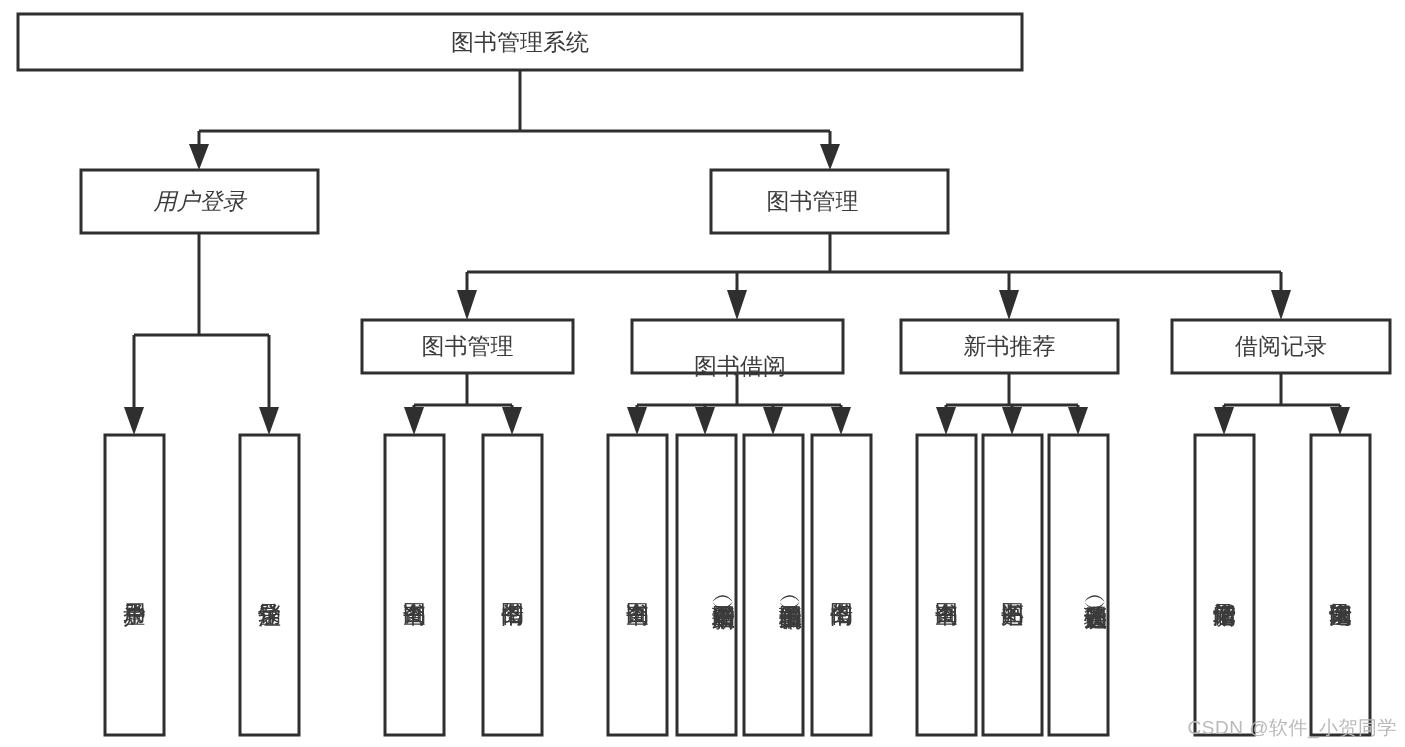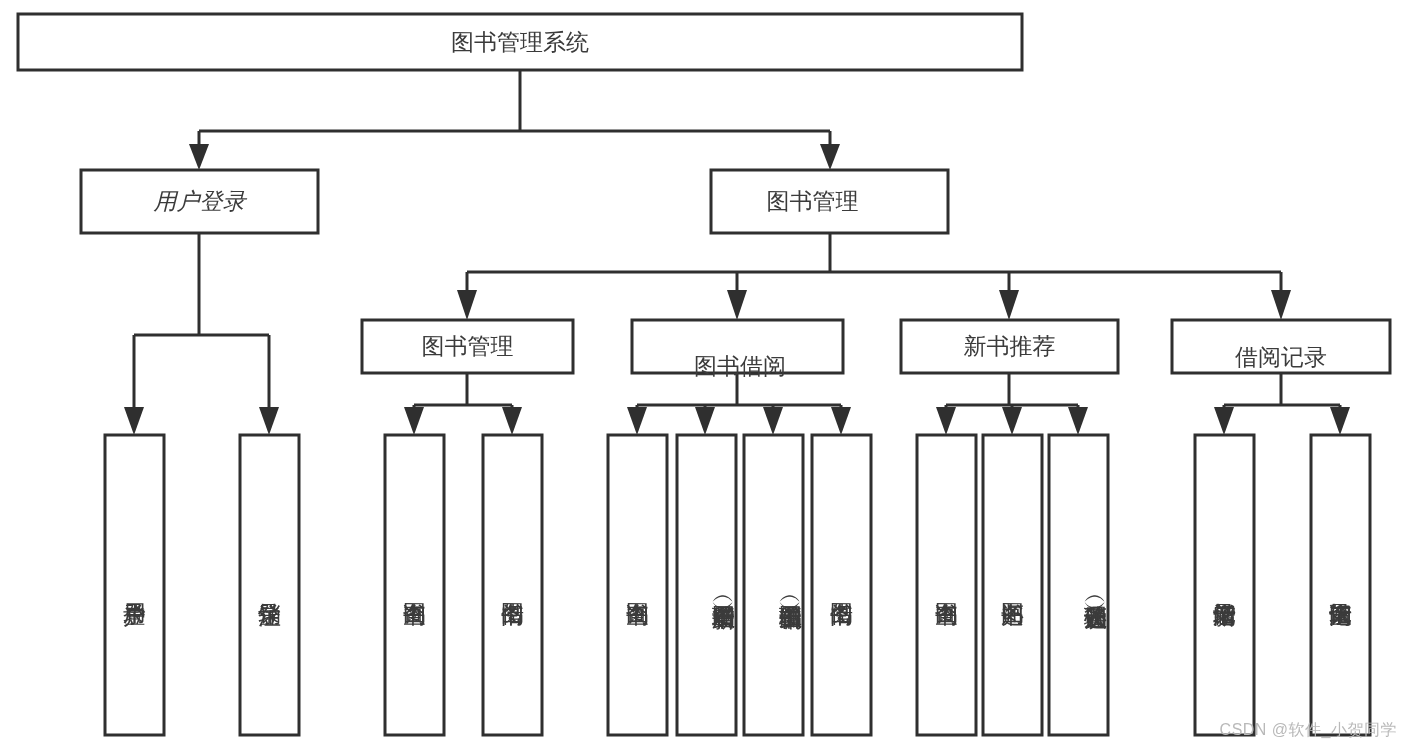--- a/index.html
+++ b/index.html
@@ -68,21 +68,21 @@
     color: #3b3b3b;
     white-space: nowrap;
     pointer-events: none;
     border-radius: 25px;
   }
   #watermark {
     position: absolute;
     right: 8px;
     bottom: 6px;
     font-family: "Liberation Sans", "DejaVu Sans", sans-serif;
-    font-size: 16px;
+    font-size: 19px;
     color: #b9b9b9;
     white-space: nowrap;
     letter-spacing: 0.5px;
   }
 </style>
 </head>
 <body>
 
 <div id="diagram-root">
 
@@ -196,21 +196,21 @@
   </svg>
 
   <div class="htext-wrap" style="left:18px; top:14px; width:1004px; height:56px;">图书管理系统</div>
 
   <div class="htext-wrap" style="left:81px; top:170px; width:237px; height:63px;font-style:italic;">用户登录</div>
   <div class="htext-wrap" style="left:711px; top:170px; width:203px; height:63px;">图书管理</div>
 
   <div class="htext-wrap" style="left:362px; top:320px; width:211px; height:53px;">图书管理</div>
   <div class="htext-wrap" style="left:632px; top:340px; width:176px; height:53px;padding-left:20px;">图书借阅</div>
   <div class="htext-wrap" style="left:901px; top:320px; width:217px; height:53px;">新书推荐</div>
-  <div class="htext-wrap" style="left:1172px; top:320px; width:218px; height:53px;margin-top:11px;">借阅记录</div>
+  <div class="htext-wrap" style="left:1172px; top:320px; width:218px; height:53px;">借阅记录</div>
 
   <div class="vtext-wrap" style="left:105px; top:435px; width:59px; height:300px;">用户登录</div>
   <div class="vtext-wrap" style="left:240px; top:435px; width:59px; height:300px;">注销登录</div>
 
   <div class="vtext-wrap" style="left:385px; top:435px; width:59px; height:300px;">查询图书</div>
   <div class="vtext-wrap" style="left:483px; top:435px; width:59px; height:300px;">借阅图书</div>
 
   <div class="vtext-wrap" style="left:608px; top:435px; width:59px; height:300px;">查询图书</div>
   <div class="vtext-wrap top-aligned" style="left:677px; top:440px; width:59px; height:295px;">新增图书（管理员）</div>
   <div class="vtext-wrap top-aligned" style="left:744px; top:440px; width:59px; height:295px;">编辑图书（管理员）</div>

